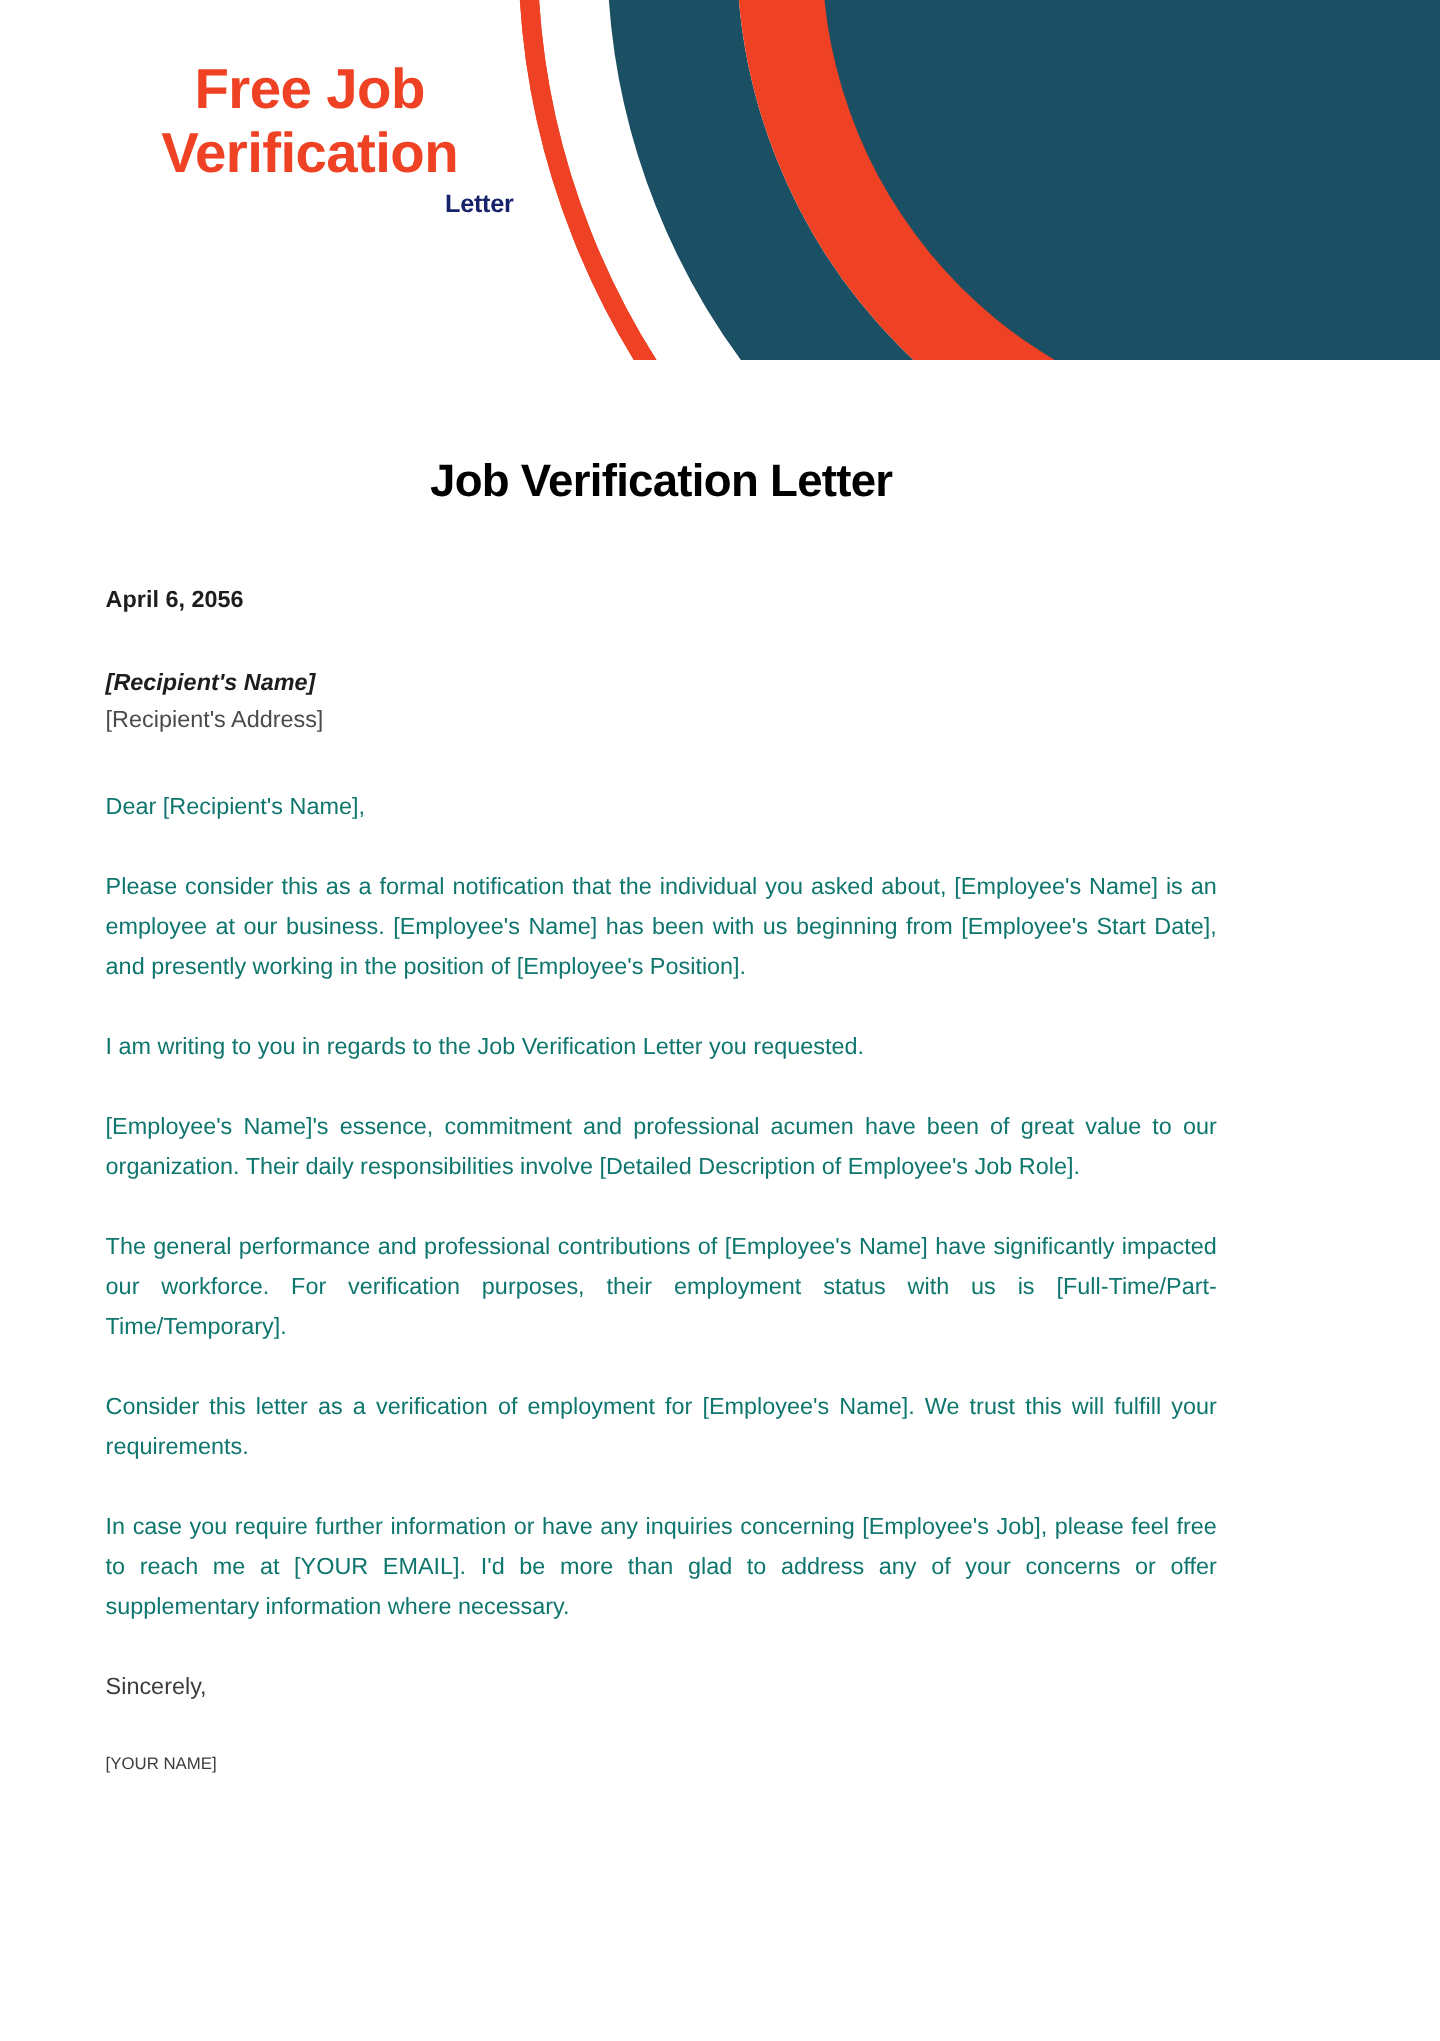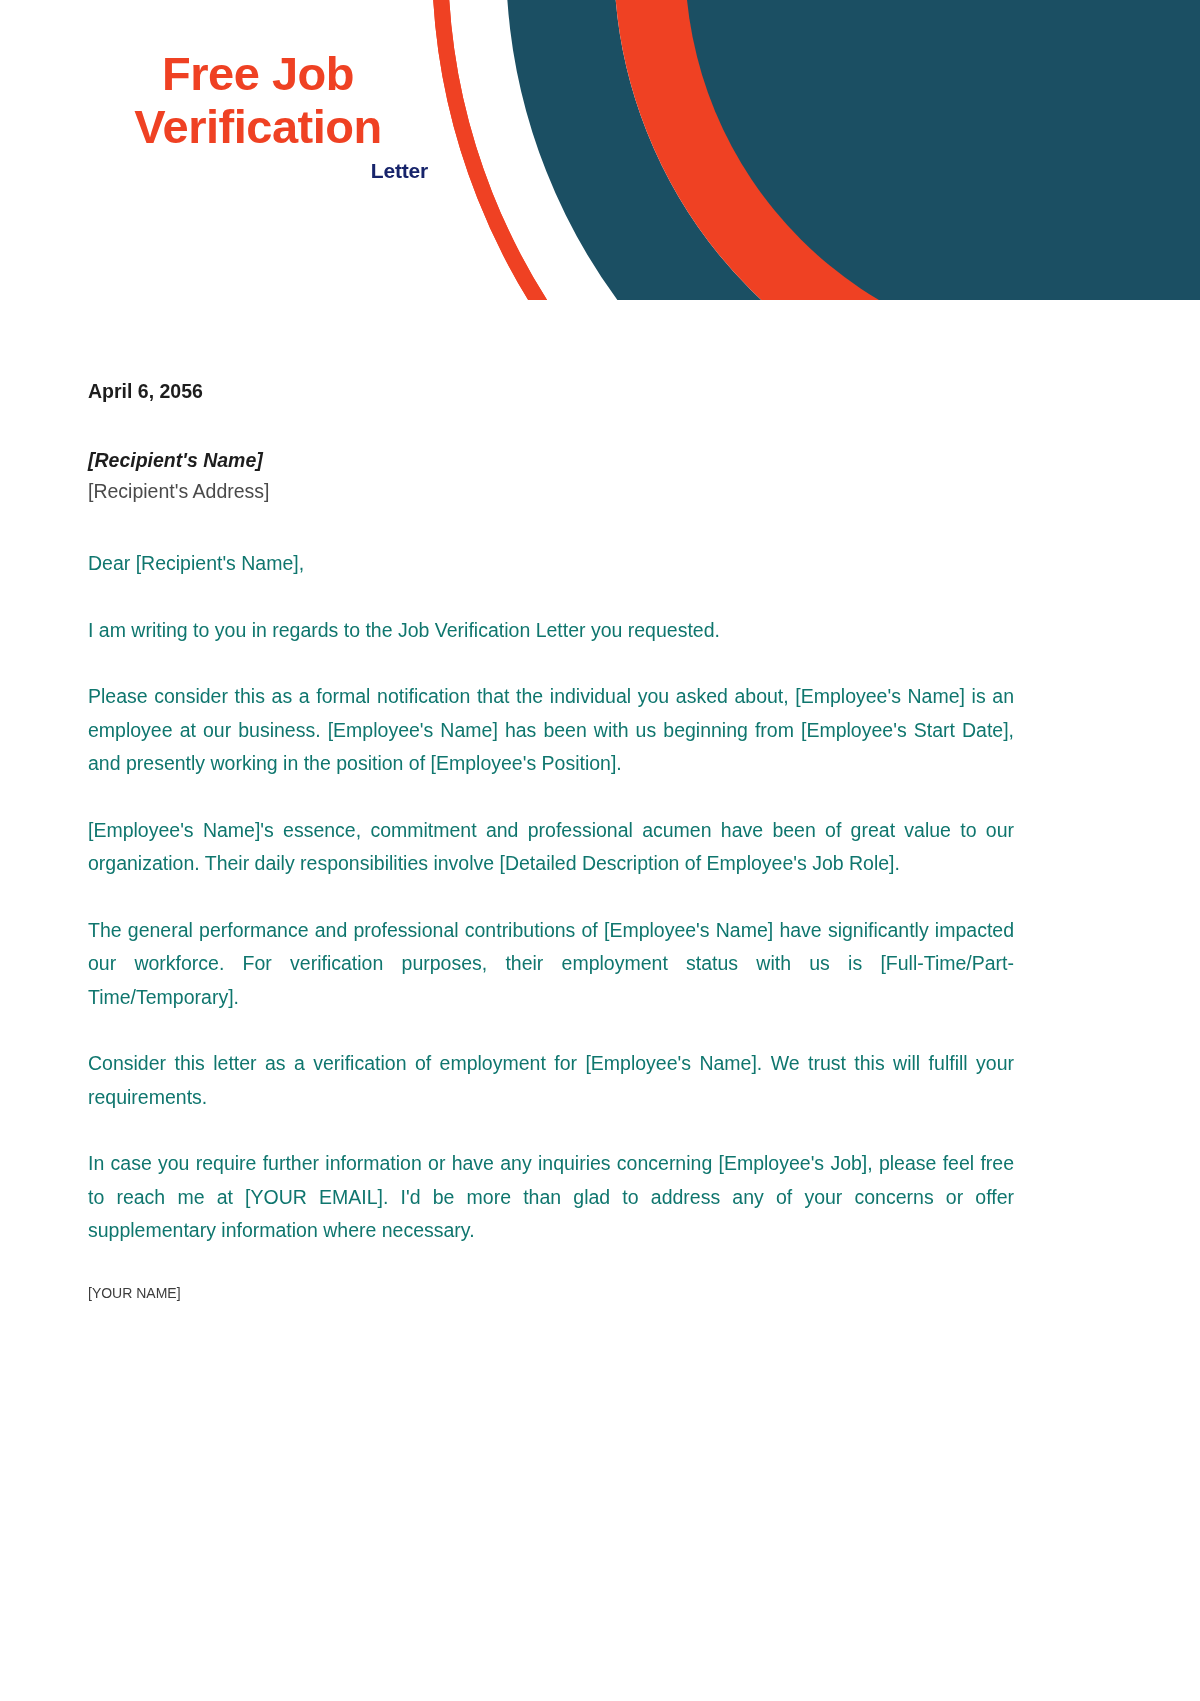--- a/index.html
+++ b/index.html
@@ -141,31 +141,33 @@
   <div class="brand">
     <div class="brand-title">
       <span>Free Job</span><br>
       <span>Verification</span>
     </div>
     <div class="brand-sub">Letter</div>
   </div>
 
   <div class="doc">
 
+    <h1 class="doc-title">Job Verification Letter</h1>
 
     <div class="date">April 6, 2056</div>
 
     <div class="recipient-name">[Recipient's Name]</div>
     <div class="recipient-address">[Recipient's Address]</div>
 
     <p class="para plain">Dear [Recipient's Name],</p>
 
+    <p class="para">Please consider this as a formal notification that the individual you asked about, [Employee's Name] is an employee at our business. [Employee's Name] has been with us beginning from [Employee's Start Date], and presently working in the position of [Employee's Position].</p>
     <p class="para plain">I am writing to you in regards to the Job Verification Letter you requested.</p>
-    <p class="para">Please consider this as a formal notification that the individual you asked about, [Employee's Name] is an employee at our business. [Employee's Name] has been with us beginning from [Employee's Start Date], and presently working in the position of [Employee's Position].</p>
     <p class="para">[Employee's Name]'s essence, commitment and professional acumen have been of great value to our organization. Their daily responsibilities involve [Detailed Description of Employee's Job Role].</p>
     <p class="para">The general performance and professional contributions of [Employee's Name] have significantly impacted our workforce. For verification purposes, their employment status with us is [Full-Time/Part-Time/Temporary].</p>
     <p class="para">Consider this letter as a verification of employment for [Employee's Name]. We trust this will fulfill your requirements.</p>
     <p class="para">In case you require further information or have any inquiries concerning [Employee's Job], please feel free to reach me at [YOUR EMAIL]. I'd be more than glad to address any of your concerns or offer supplementary information where necessary.</p>
 
+    <p class="closing">Sincerely,</p>
     <p class="signature">[YOUR NAME]</p>
 
   </div>
 </div>
 
 </body></html>

